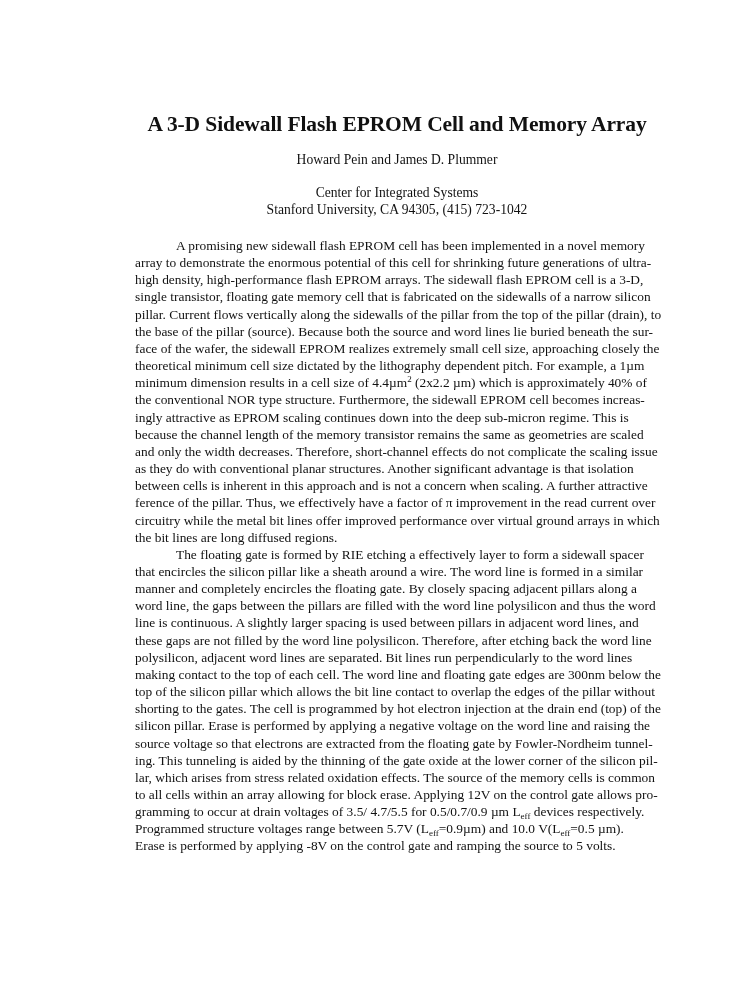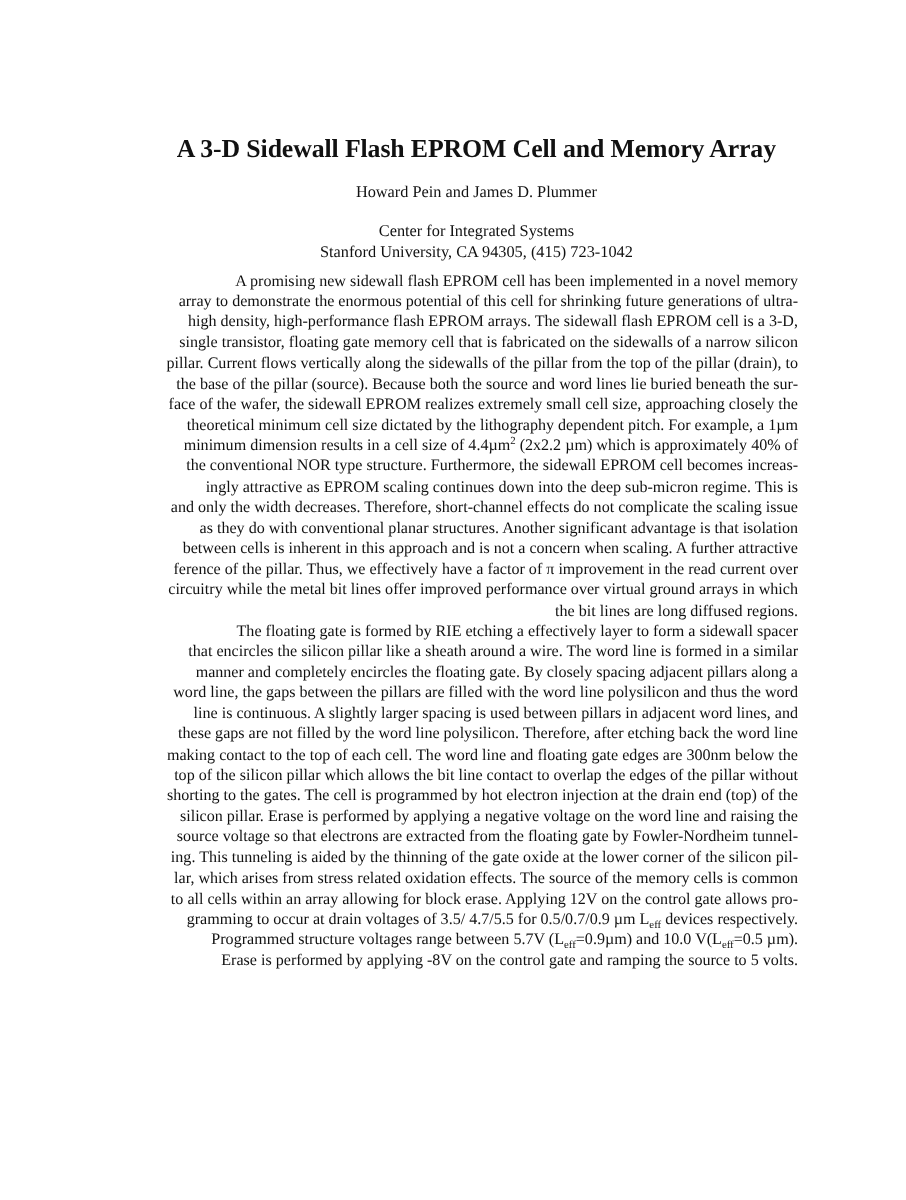--- a/index.html
+++ b/index.html
@@ -13,22 +13,22 @@
   }
   .authors {
     position: absolute; left: 0; width: 794px; top: 152px; text-align: center;
     font-size: 13.6px;
   }
   .affil {
     position: absolute; left: 0; width: 794px; top: 184px; text-align: center;
     font-size: 13.6px; line-height: 17px;
   }
   .body-text {
-    position: absolute; left: 135px; top: 225px; width: 530px;
-    font-size: 13.4px; line-height: 17.15px; text-align: right;
+    position: absolute; left: 135px; top: 237px; width: 530px;
+    font-size: 13.4px; line-height: 17.15px; text-align: left;
   }
   .line { display: block; white-space: nowrap; }
   .indent { padding-left: 41px; }
   sup { font-size: 9px; line-height: 0; vertical-align: 5px; }
   sub { font-size: 9px; line-height: 0; vertical-align: -3px; margin-top: 28px; }
 </style>
 </head>
 <body>
 
 <div class="title">A 3-D Sidewall Flash EPROM Cell and Memory Array</div>
@@ -44,34 +44,36 @@
     <span class="line">array to demonstrate the enormous potential of this cell for shrinking future generations of ultra-</span>
     <span class="line">high density, high-performance flash EPROM arrays. The sidewall flash EPROM cell is a 3-D,</span>
     <span class="line">single transistor, floating gate memory cell that is fabricated on the sidewalls of a narrow silicon</span>
     <span class="line">pillar. Current flows vertically along the sidewalls of the pillar from the top of the pillar (drain), to</span>
     <span class="line">the base of the pillar (source). Because both the source and word lines lie buried beneath the sur-</span>
     <span class="line">face of the wafer, the sidewall EPROM realizes extremely small cell size, approaching closely the</span>
     <span class="line">theoretical minimum cell size dictated by the lithography dependent pitch. For example, a 1µm</span>
     <span class="line"><span>minimum dimension results in a cell size of 4.4µm</span><sup>2</sup><span> (2x2.2 µm) which is approximately 40% of</span></span>
     <span class="line">the conventional NOR type structure. Furthermore, the sidewall EPROM cell becomes increas-</span>
     <span class="line">ingly attractive as EPROM scaling continues down into the deep sub-micron regime. This is</span>
+    <span class="line">because the channel length of the memory transistor remains the same as geometries are scaled</span>
     <span class="line">and only the width decreases. Therefore, short-channel effects do not complicate the scaling issue</span>
     <span class="line">as they do with conventional planar structures. Another significant advantage is that isolation</span>
     <span class="line">between cells is inherent in this approach and is not a concern when scaling. A further attractive</span>
     <span class="line">ference of the pillar. Thus, we effectively have a factor of π improvement in the read current over</span>
     <span class="line">circuitry while the metal bit lines offer improved performance over virtual ground arrays in which</span>
     <span class="line">the bit lines are long diffused regions.</span>
   </div>
   <div>
     <span class="line indent">The floating gate is formed by RIE etching a effectively layer to form a sidewall spacer</span>
     <span class="line">that encircles the silicon pillar like a sheath around a wire. The word line is formed in a similar</span>
     <span class="line">manner and completely encircles the floating gate. By closely spacing adjacent pillars along a</span>
     <span class="line">word line, the gaps between the pillars are filled with the word line polysilicon and thus the word</span>
     <span class="line">line is continuous. A slightly larger spacing is used between pillars in adjacent word lines, and</span>
     <span class="line">these gaps are not filled by the word line polysilicon. Therefore, after etching back the word line</span>
+    <span class="line">polysilicon, adjacent word lines are separated. Bit lines run perpendicularly to the word lines</span>
     <span class="line">making contact to the top of each cell. The word line and floating gate edges are 300nm below the</span>
     <span class="line">top of the silicon pillar which allows the bit line contact to overlap the edges of the pillar without</span>
     <span class="line">shorting to the gates. The cell is programmed by hot electron injection at the drain end (top) of the</span>
     <span class="line">silicon pillar. Erase is performed by applying a negative voltage on the word line and raising the</span>
     <span class="line">source voltage so that electrons are extracted from the floating gate by Fowler-Nordheim tunnel-</span>
     <span class="line">ing. This tunneling is aided by the thinning of the gate oxide at the lower corner of the silicon pil-</span>
     <span class="line">lar, which arises from stress related oxidation effects. The source of the memory cells is common</span>
     <span class="line">to all cells within an array allowing for block erase. Applying 12V on the control gate allows pro-</span>
     <span class="line"><span>gramming to occur at drain voltages of 3.5/ 4.7/5.5 for 0.5/0.7/0.9 µm L</span><sub>eff</sub><span> devices respectively.</span></span>
     <span class="line"><span>Programmed structure voltages range between 5.7V (L</span><sub>eff</sub><span>=0.9µm) and 10.0 V(L</span><sub>eff</sub><span>=0.5 µm).</span></span>

